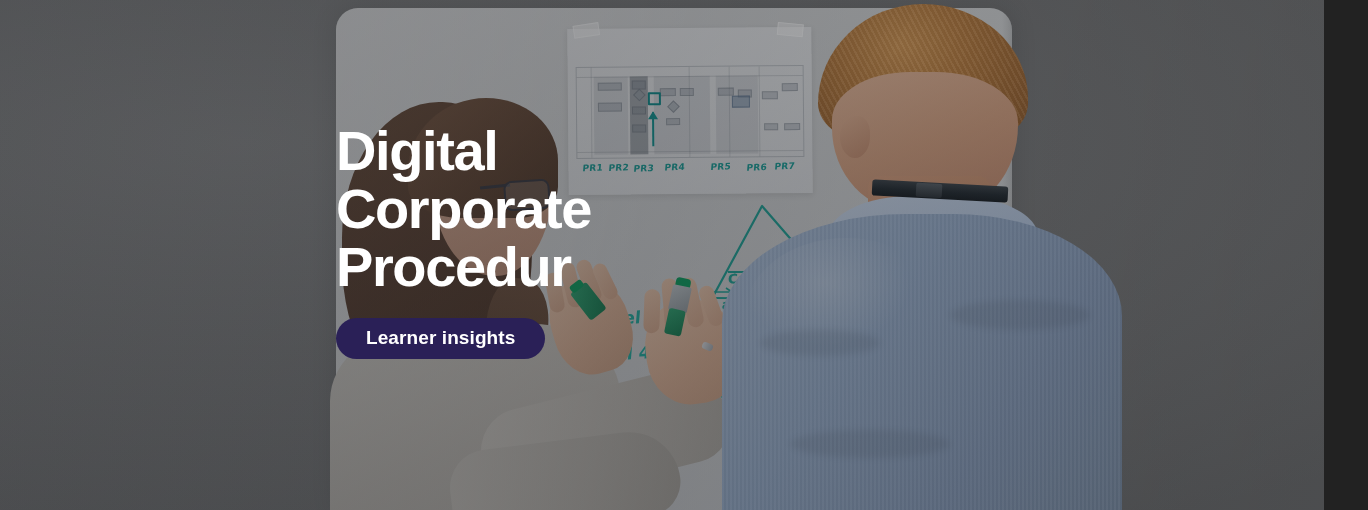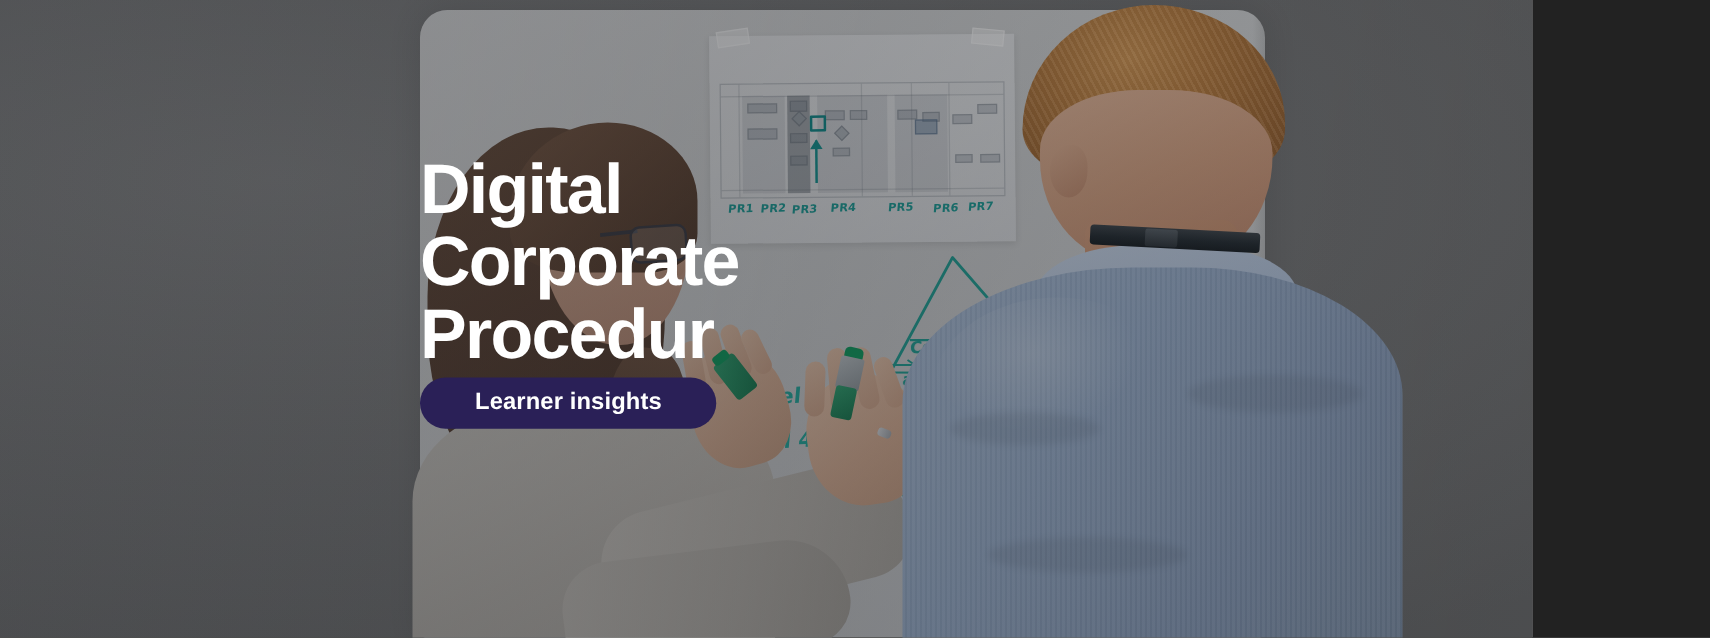--- a/index.html
+++ b/index.html
@@ -1,21 +1,21 @@
 <!DOCTYPE html>
 <html><head>
 <meta charset="utf-8">
 <title>Digital Excellence Programme</title>
 <style>
   html,body{margin:0;padding:0;background:#222;}
   *{box-sizing:border-box;}
 
   .hero{
     position:relative;
-    width:1226px;height:510px;
+    width:1324px;height:510px;
     overflow:hidden;
     font-family:"Liberation Sans","DejaVu Sans",sans-serif;
     background:#7e7f80;
   }
 
   
   .scene{position:absolute;inset:0;overflow:hidden;}
 
   
   .wall{
@@ -262,22 +262,22 @@
     margin:0;
     color:#ffffff;
     font-size:56px;
     line-height:58px;
     font-weight:800;
     letter-spacing:-1.4px;
   }
   .headline span{display:block;}
   .badge{
     display:inline-block;
-    margin-top:6px;
-    padding:10px 44px 11px;
+    margin-top:22px;
+    padding:10px 30px 11px;
     border-radius:999px;
     background:#2a2057;
     color:#ffffff;
     font-size:19px;
     font-weight:700;
     letter-spacing:.1px;
     line-height:20px;
     cursor:pointer;
     user-select:none;
   }

